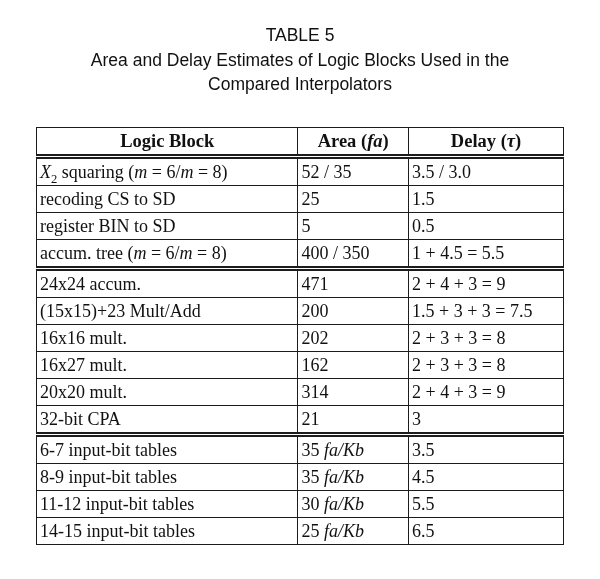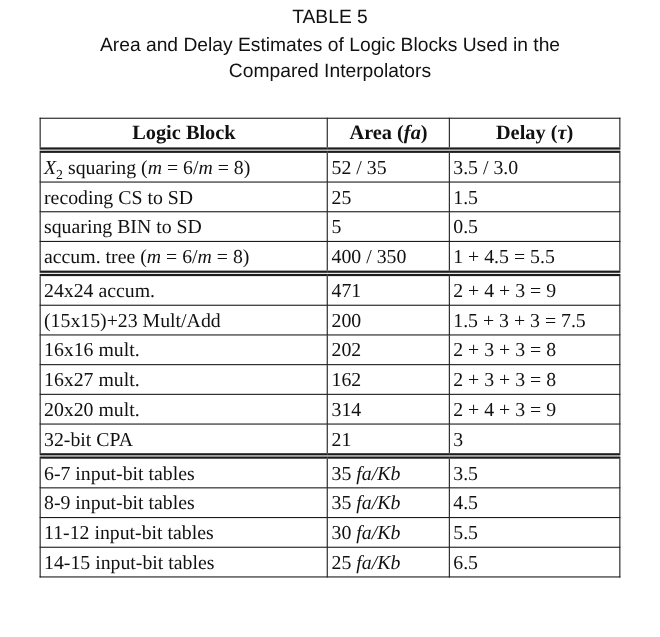--- a/index.html
+++ b/index.html
@@ -7,21 +7,21 @@
     padding: 0;
     background: #ffffff;
   }
   .page {
     position: relative;
     width: 600px;
     height: 579px;
     background: #ffffff;
     color: #111111;
     box-sizing: border-box;
-    padding-top: 4px;
+    padding-top: 24px;
     overflow: hidden;
   }
   .caption {
     text-align: center;
     font-family: "Liberation Sans", sans-serif;
     font-size: 17.5px;
     line-height: 1.36;
     color: #111111;
   }
   .caption-label {
@@ -88,21 +88,21 @@
           <td><span class="it">X</span><sub>2</sub><span> squaring (</span><span class="it">m</span><span> = 6/</span><span class="it">m</span><span> = 8)</span></td>
           <td><span>52 / 35</span></td>
           <td><span>3.5 / 3.0</span></td>
         </tr>
         <tr>
           <td><span>recoding CS to SD</span></td>
           <td><span>25</span></td>
           <td><span>1.5</span></td>
         </tr>
         <tr>
-          <td><span>squaring BIN to SD</span></td>
+          <td><span>register BIN to SD</span></td>
           <td><span>5</span></td>
           <td><span>0.5</span></td>
         </tr>
         <tr>
           <td><span>accum. tree (</span><span class="it">m</span><span> = 6/</span><span class="it">m</span><span> = 8)</span></td>
           <td><span>400 / 350</span></td>
           <td><span>1 + 4.5 = 5.5</span></td>
         </tr>
         <tr class="section-start">
           <td><span>24x24 accum.</span></td>

